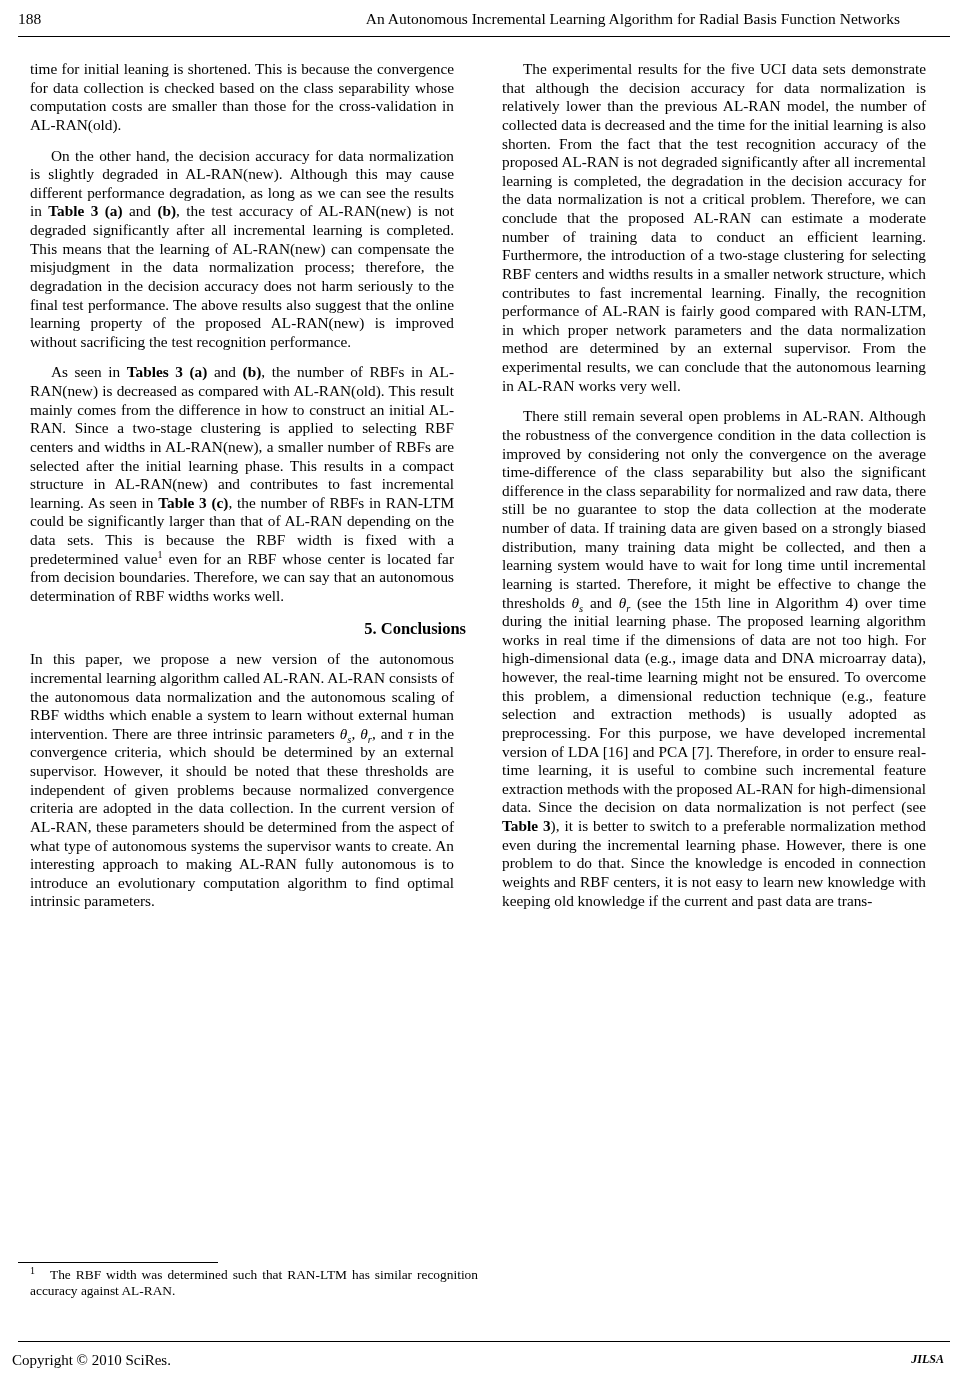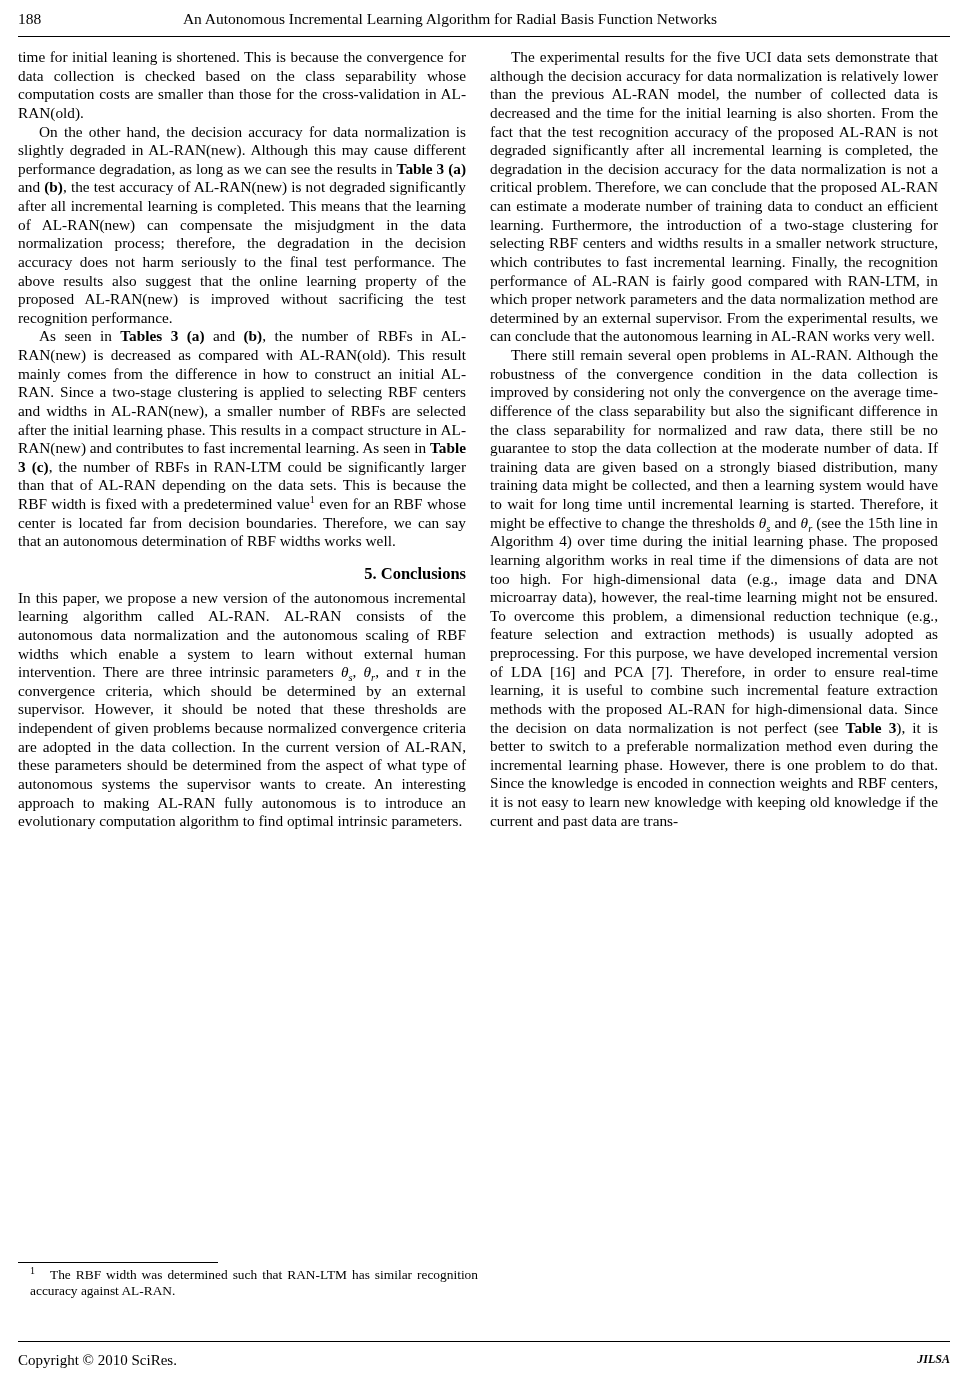--- a/index.html
+++ b/index.html
@@ -31,21 +31,21 @@
   .header .page-num {
     position: absolute;
     left: 18px;
     top: 0;
   }
   .header .running-title {
     position: absolute;
     left: 0;
     top: 0;
     width: 900px;
-    text-align: center;
+    text-align: right;
     font-size: 15.5px;
   }
   .rule-top {
     position: absolute;
     top: 36px;
     left: 18px;
     width: 932px;
     height: 1px;
     background: #000;
   }
@@ -60,21 +60,21 @@
     top: 0;
     width: 448px;
     font-size: 15.3px;
     line-height: 1.218;
     text-align: justify;
     text-justify: inter-word;
   }
   .col-left { left: 0; }
   .col-right { left: 472px; }
   p {
-    margin: 0;
+    margin: 12px;
     text-indent: 0;
   }
   p.ind {
     text-indent: 21px;
   }
   h2.section {
     font-size: 16.5px;
     font-weight: bold;
     margin: 13px 0 5px 0;
     text-align: right;
@@ -110,21 +110,21 @@
     position: absolute;
     bottom: 44px;
     left: 18px;
     width: 932px;
     height: 1px;
     background: #000;
   }
   .footer {
     position: absolute;
     bottom: 14px;
-    left: 18px;
+    left: 12px;
     width: 932px;
     height: 20px;
     font-size: 15px;
     text-align: center;
   }
   .footer .copyright {
     position: absolute;
     left: 0;
     top: 0;
   }

